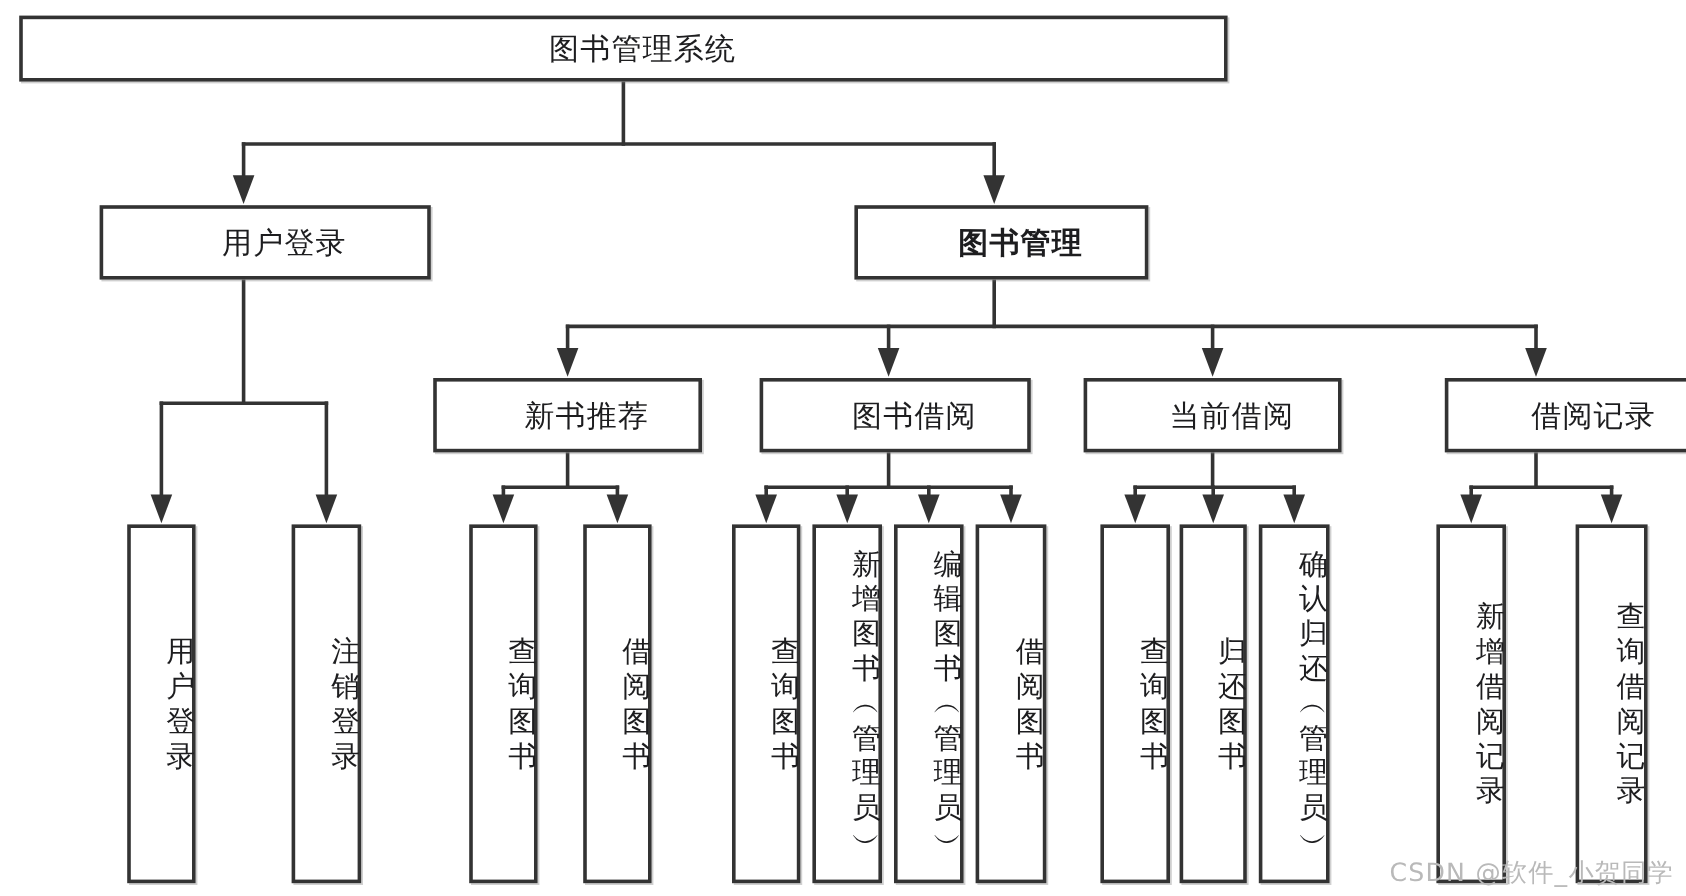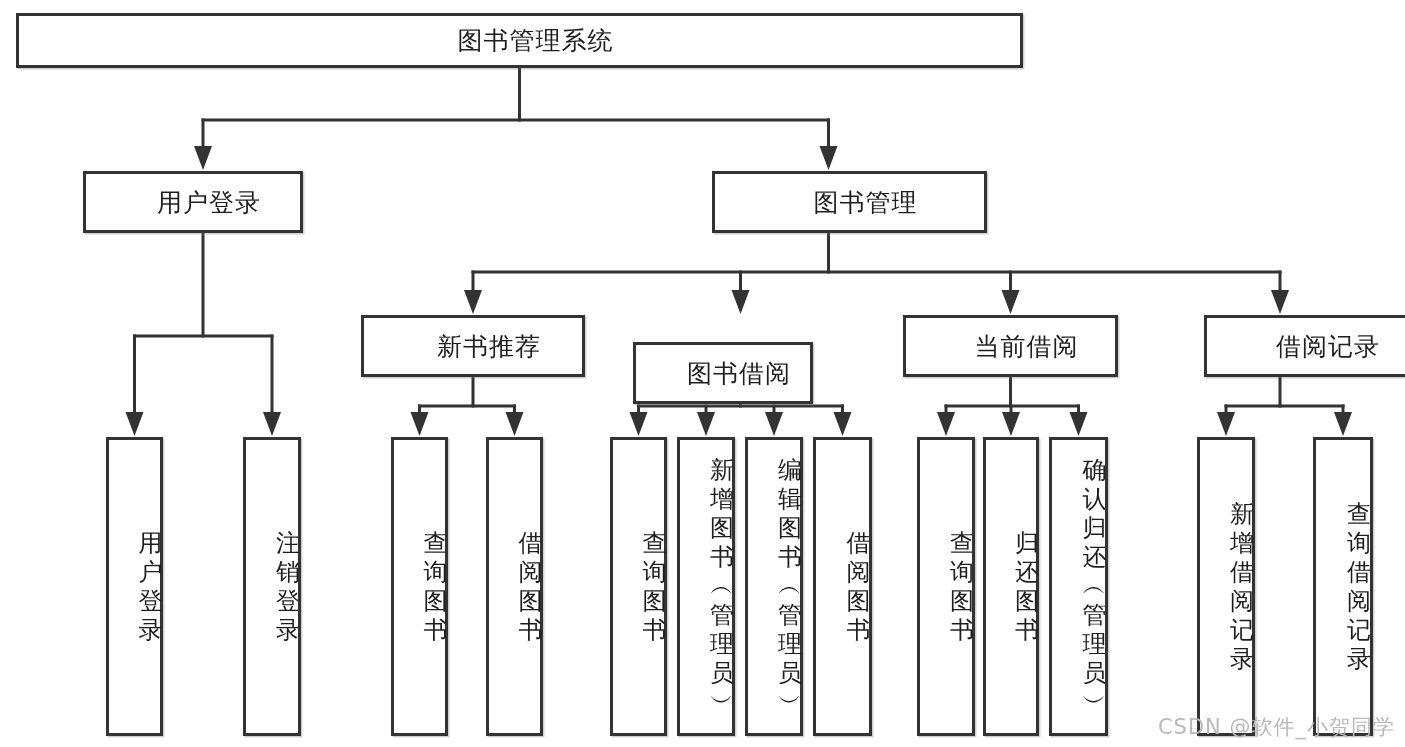--- a/index.html
+++ b/index.html
@@ -94,24 +94,24 @@
       <polygon points="1069.5,412 1087.5,412 1078.5,436" fill="#333333"></polygon>
       <line x1="1280" y1="377" x2="1280" y2="406" stroke="#333333" stroke-width="3" stroke-linecap="square"></line>
       <line x1="1226" y1="406" x2="1343" y2="406" stroke="#333333" stroke-width="3" stroke-linecap="square"></line>
       <line x1="1226" y1="406" x2="1226" y2="419" stroke="#333333" stroke-width="3" stroke-linecap="square"></line>
       <polygon points="1217,412 1235,412 1226,436" fill="#333333"></polygon>
       <line x1="1343" y1="406" x2="1343" y2="419" stroke="#333333" stroke-width="3" stroke-linecap="square"></line>
       <polygon points="1334,412 1352,412 1343,436" fill="#333333"></polygon>
     </svg>
   <div id="nodes">
       <div class="node h" style="left: 16px; top: 13px; width: 1007px; height: 55px;">图书管理系统</div>
-      <div class="node h" style="left: 83px; top: 171px; width: 220px; height: 62px;">用户登录</div>
-      <div class="node h" style="left: 712px; top: 171px; width: 275px; height: 62px;">图书管理</div>
+      <div class="node h" style="left: 83px; top: 171px; width: 276px; height: 62px;">用户登录</div>
+      <div class="node h" style="left: 712px; top: 171px; width: 245px; height: 62px; font-weight: bold;">图书管理</div>
       <div class="node h" style="left: 361px; top: 315px; width: 224px; height: 62px; font-family: Liberation Serif, serif;">新书推荐</div>
-      <div class="node h" style="left: 633px; top: 315px; width: 180px; height: 62px; margin-top: 27px;">图书借阅</div>
+      <div class="node h" style="left: 633px; top: 315px; width: 226px; height: 62px;">图书借阅</div>
       <div class="node h" style="left: 903px; top: 315px; width: 215px; height: 62px;">当前借阅</div>
       <div class="node h" style="left: 1172px; top: 315px; width: 216px; height: 62px; margin-left: 32px;">借阅记录</div>
       <div class="node v" style="left: 106px; top: 437px; width: 57px; height: 299px;">
         <span>用</span>
         <span>户</span>
         <span>登</span>
         <span>录</span>
       </div>
       <div class="node v" style="left: 243px; top: 437px; width: 58px; height: 299px;">
         <span>注</span>

